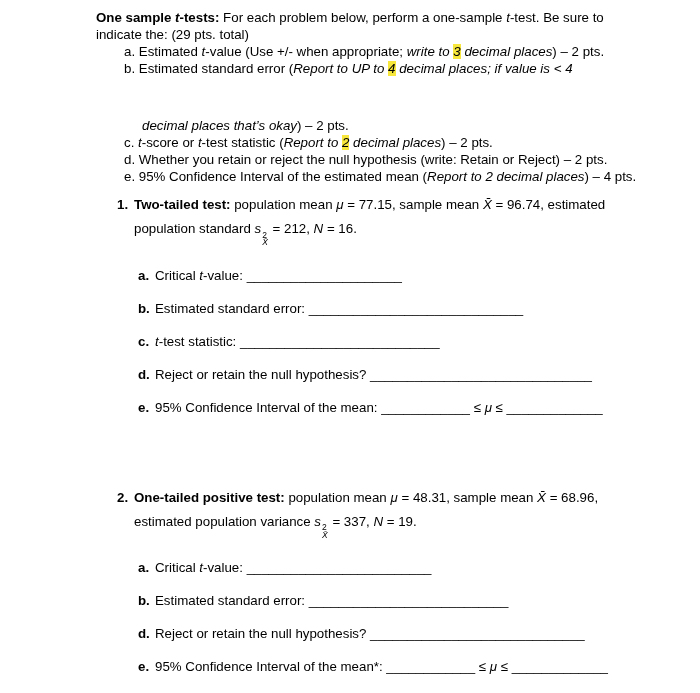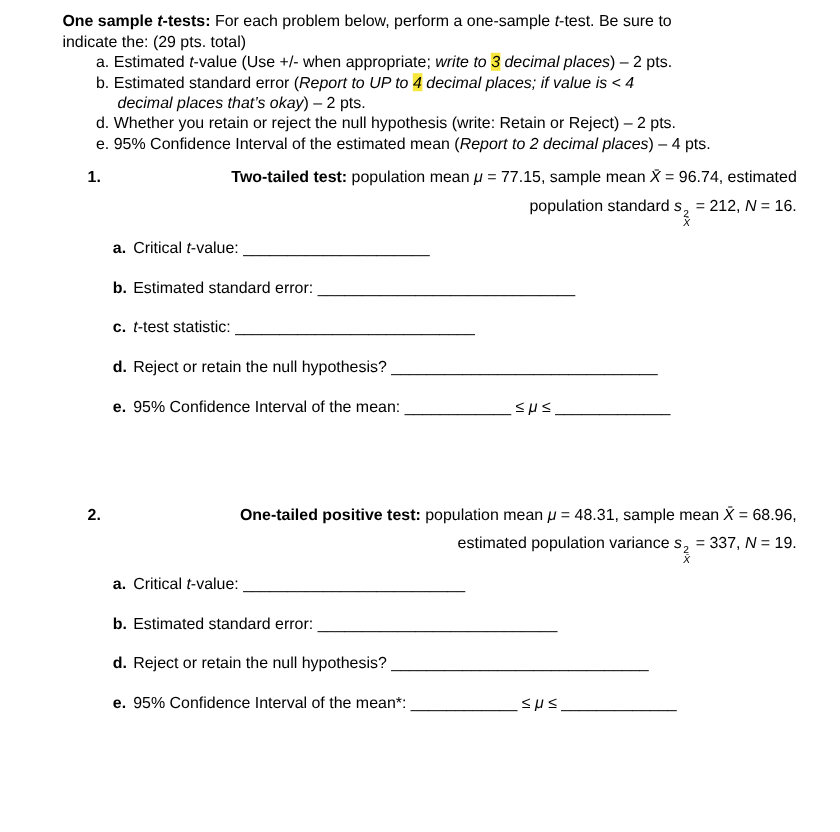--- a/index.html
+++ b/index.html
@@ -4,55 +4,56 @@
 <style>
   * { box-sizing: border-box; }
   html, body { margin: 0; padding: 0; background: #ffffff; }
   body {
     width: 700px; height: 693px;
     font-family: "Liberation Sans", sans-serif;
     font-size: 13.3px;
     color: #000000;
     overflow: hidden;
   }
-  .page { padding: 9px 36px 0 52px; }
+  .page { padding: 9px 36px 0 96px; }
   p { margin: 0; }
   .line { line-height: 17px; }
   .b { font-weight: bold; }
   .i { font-style: italic; }
   .hl { background: var(--hl, #f7e63c); }
   .reqs { margin-left: 28px; }
-  .hang { padding-left: 18px; }
+  .hang { padding-left: 18px; margin-top: 40px; }
   .problem { display: flex; margin-left: 21px; }
   .problem.p1 { margin-top: 8px; }
   .problem.p2 { margin-top: 54px; }
   .pnum { flex: 0 0 17px; width: 17px; font-weight: bold; line-height: 24px; }
   .pbody { flex: 1; }
-  .pline { line-height: 24px; text-align: right; }
-  .answers { margin-top: 8px; margin-left: 4px; }
+  .pline { line-height: 24px; }
+  .answers { margin-top: 20px; margin-left: 4px; }
   .arow { line-height: 17px; margin-bottom: 16px; white-space: nowrap; }
   .alabel { display: inline-block; min-width: 17px; font-weight: bold; }
   .blank { letter-spacing: 0; }
   .supsub {
     display: inline-flex; flex-direction: column; align-items: flex-start;
     font-size: 8.5px; line-height: 7.5px; vertical-align: -4.5px; margin: 0 1px;
   }
 </style>
 </head>
 <body>
 
 <div class="page">
 
   <p class="line"><span class="b">One sample </span><span class="b i">t</span><span class="b">-tests:</span><span> For each problem below, perform a one-sample </span><span class="i">t</span><span>-test. Be sure to</span></p>
   <p class="line">indicate the: (29 pts. total)</p>
 
   <div class="reqs">
     <p class="line"><span>a. Estimated </span><span class="i">t</span><span>-value (Use +/- when appropriate; </span><span class="i">write to </span><span class="i hl">3</span><span class="i"> decimal places</span><span>) – 2 pts.</span></p>
     <p class="line"><span>b. Estimated standard error (</span><span class="i">Report to UP to </span><span class="i hl">4</span><span class="i"> decimal places; if value is &lt; 4</span></p>
     <p class="line hang"><span class="i">decimal places that’s okay</span><span>) – 2 pts.</span></p>
+    <p class="line"><span>c. </span><span class="i">t</span><span>-score or </span><span class="i">t</span><span>-test statistic (</span><span class="i">Report to </span><span class="i hl">2</span><span class="i"> decimal places</span><span>) – 2 pts.</span></p>
     <p class="line">d. Whether you retain or reject the null hypothesis (write: Retain or Reject) – 2 pts.</p>
     <p class="line"><span>e. 95% Confidence Interval of the estimated mean (</span><span class="i">Report to 2 decimal places</span><span>) – 4 pts.</span></p>
   </div>
 
   <div class="problem p1">
     <div class="pnum">1.</div>
     <div class="pbody">
       <p class="pline"><span class="b">Two-tailed test:</span><span> population mean </span><span class="i">μ</span><span> = 77.15, sample mean </span><span class="i">X̄</span><span> = 96.74, estimated</span></p>
       <p class="pline"><span>population standard </span><span class="i">s</span><span class="supsub">
             <span>2</span>

